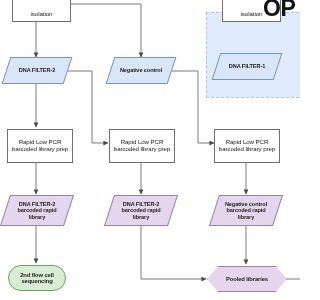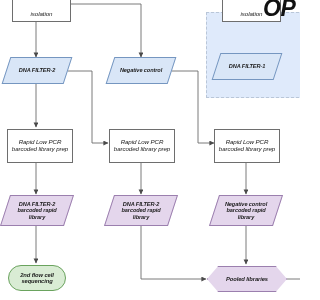--- a/index.html
+++ b/index.html
@@ -3,21 +3,21 @@
 <meta charset="utf-8">
 <style>
   html,body{margin:0;padding:0;}
   body{
     width:300px;height:300px;
     background:#ffffff;
     font-family:"Liberation Sans", sans-serif;
     overflow:hidden;
     position:relative;
   }
-  #stage{position:absolute;left:0;top:0;width:300px;height:284px;font-style:italic;}
+  #stage{position:absolute;left:0;top:0;width:300px;height:284px;}
   svg.layer{position:absolute;left:0;top:0;width:300px;height:300px;overflow:visible;}
   .node{
     position:absolute;
     display:flex;align-items:center;justify-content:center;
     text-align:center;
     box-sizing:border-box;
     z-index:3;
   }
   .node .lbl{
     display:block;

